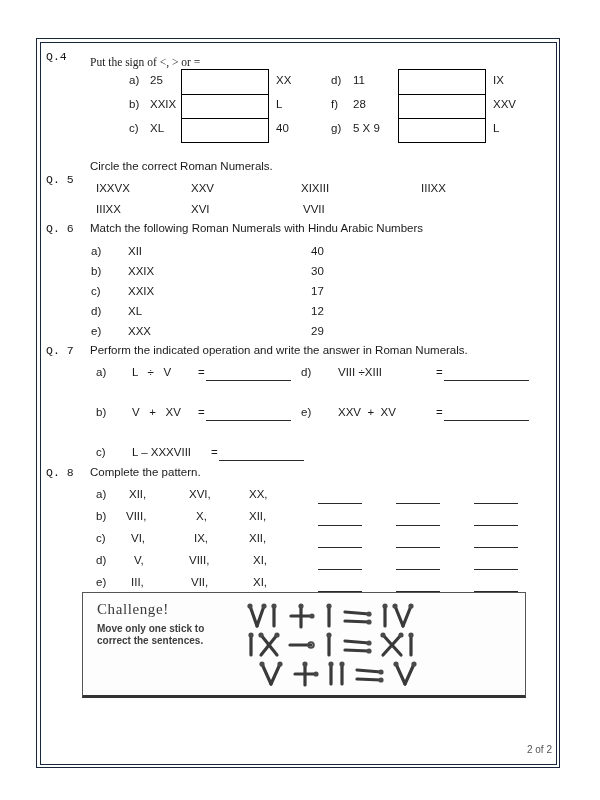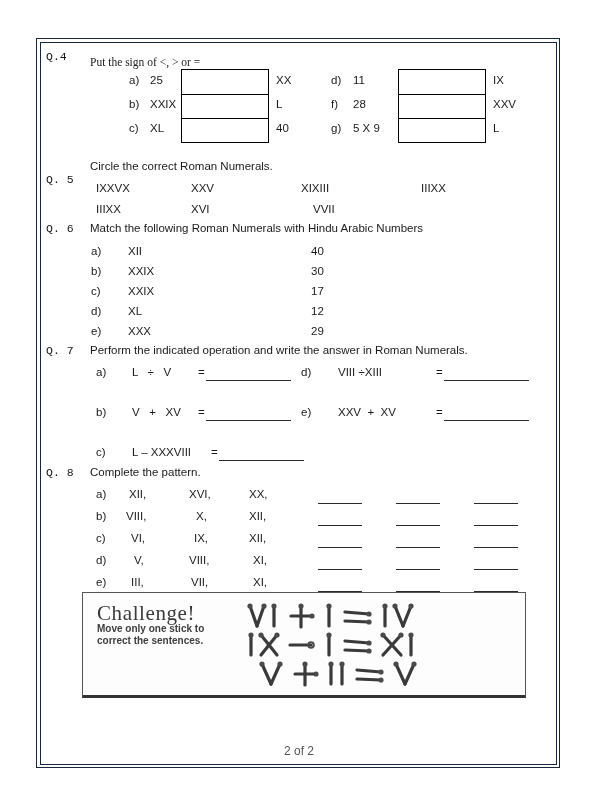--- a/index.html
+++ b/index.html
@@ -46,32 +46,32 @@
   .challenge{
     position:absolute;
     border:1px solid #555;
     border-bottom:3.5px solid #333;
     background:#fdfdfd;
     box-sizing:border-box;
   }
   .ch-title{
     position:absolute;left:14px;top:8px;
     font-family:"Liberation Serif", serif;
-    font-size:21px;color:#3a3a3a;letter-spacing:.6px;
+    font-size:15px;color:#3a3a3a;letter-spacing:.6px;
   }
   .ch-sub{
     position:absolute;left:14px;top:30px;
     font-size:10px;font-weight:bold;color:#3d3d3d;
     line-height:11.5px;width:140px;
   }
   .eqrow{position:absolute;display:flex;align-items:center;}
   .stk{display:inline-block;}
   .footer{
-    position:absolute;width:100%;text-align:center;
-    font-size:12px;color:#555;
+    position:absolute;width:100%;text-align:right;
+    font-size:10px;color:#555;
   }
 </style>
 </head>
 <body>
 
 <div class="page">
 
   <div class="frame-outer"></div>
   <div class="frame-inner"></div>
 
@@ -117,21 +117,21 @@
     <div class="qnum" style="left:0px;top:129px;">Q. 5</div>
     <div class="qtext" style="left:44px;top:116px;">Circle the correct Roman Numerals.</div>
 
     <div class="lbl roman" style="left:50px;top:138px;">IXXVX</div>
     <div class="lbl roman" style="left:145px;top:138px;">XXV</div>
     <div class="lbl roman" style="left:255px;top:138px;">XIXIII</div>
     <div class="lbl roman" style="left:375px;top:138px;">IIIXX</div>
 
     <div class="lbl roman" style="left:50px;top:159px;">IIIXX</div>
     <div class="lbl roman" style="left:145px;top:159px;">XVI</div>
-    <div class="lbl roman" style="left:267px;top:159px;">VVII</div>
+    <div class="lbl roman" style="left:257px;top:159px;">VVII</div>
 
     <div class="qnum" style="left:0px;top:178px;">Q. 6</div>
     <div class="qtext" style="left:44px;top:178px;">Match the following Roman Numerals with Hindu Arabic Numbers</div>
 
     <div class="lbl" style="left:45px;top:201px;">a)</div>
     <div class="lbl roman" style="left:82px;top:201px;">XII</div>
     <div class="lbl" style="left:265px;top:201px;">40</div>
 
     <div class="lbl" style="left:45px;top:221px;">b)</div>
     <div class="lbl roman" style="left:82px;top:221px;">XXIX</div>

